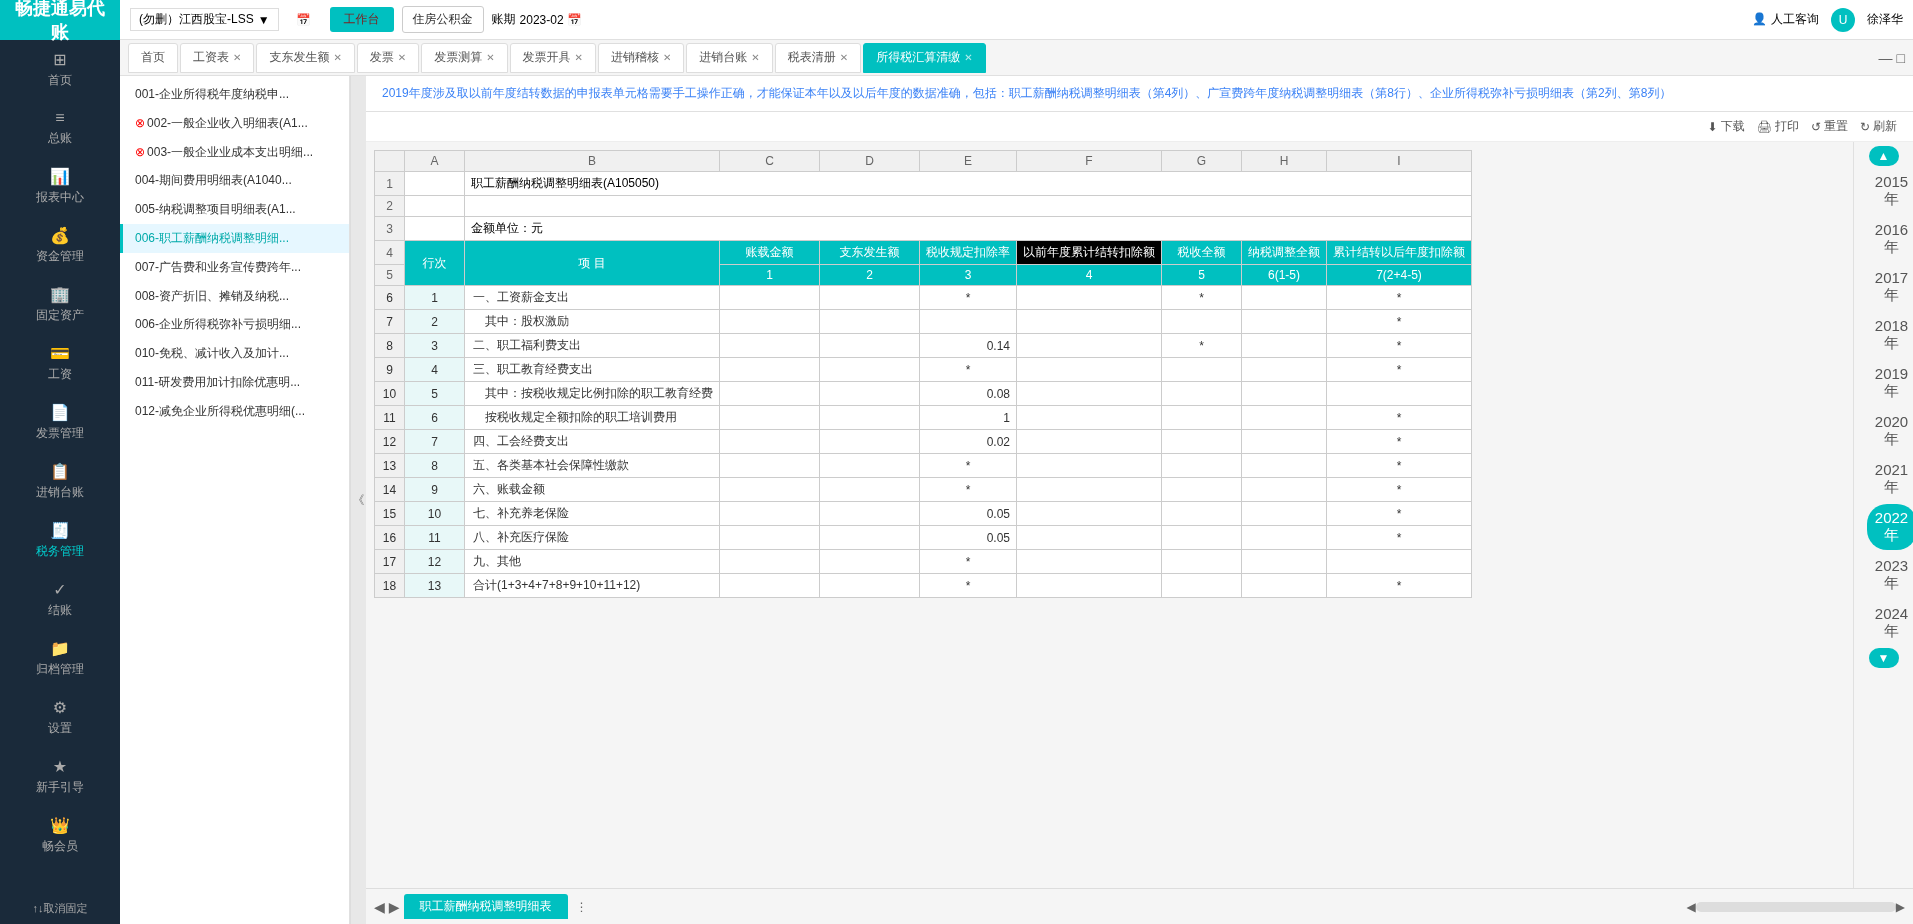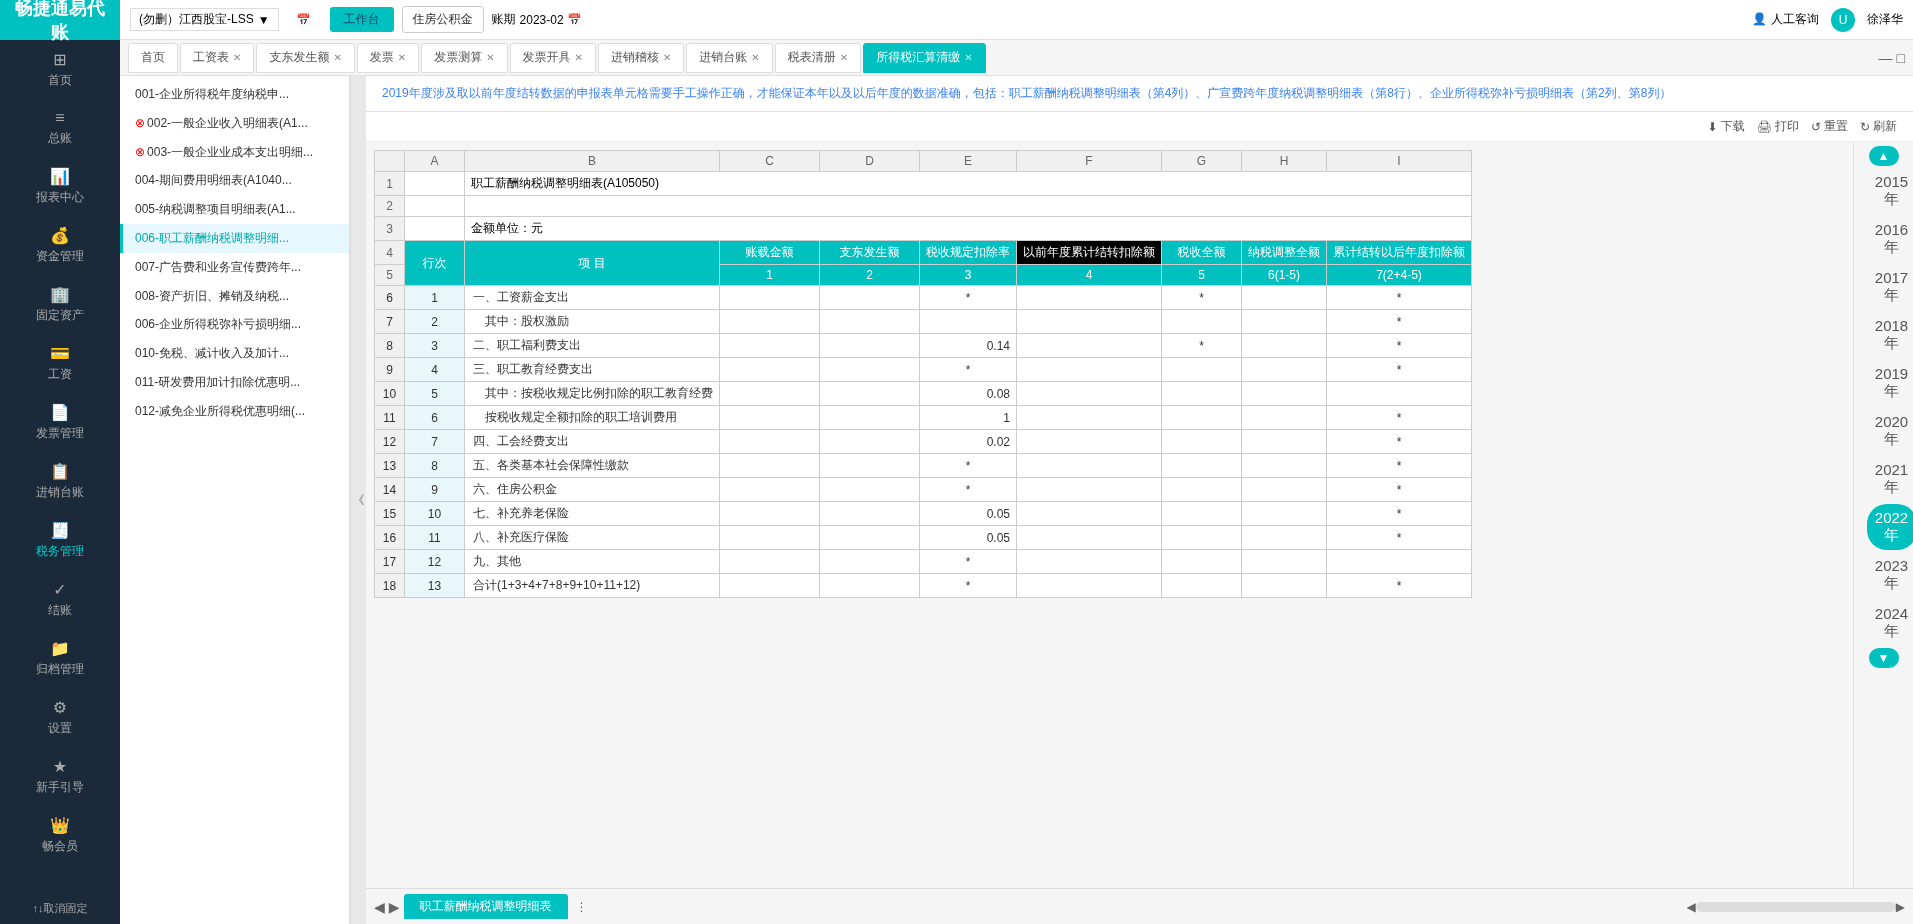--- a/index.html
+++ b/index.html
@@ -12,21 +12,21 @@
     .sidebar-item:hover, .sidebar-item.active { color: #00d0d0; }
     .sidebar-item .icon { font-size: 16px; }
     .sidebar-footer { margin-top: auto; padding: 8px; font-size: 11px; color: #aaa; text-align: center; cursor: pointer; }
 
     
     .main { flex: 1; display: flex; flex-direction: column; height: 924px; overflow: hidden; }
 
     
     .topbar { height: 40px; background: #fff; display: flex; align-items: center; padding: 0 10px; border-bottom: 1px solid #e0e0e0; gap: 8px; }
     .topbar-company { display: flex; align-items: center; gap: 4px; border: 1px solid #ddd; border-radius: 0; padding: 2px 8px; font-size: 12px; cursor: pointer; }
-    .topbar-btn { background: #00c0c0; color: #0c4a6e; border: none; border-radius: 3px; padding: 4px 14px; cursor: pointer; font-size: 12px; }
+    .topbar-btn { background: #00c0c0; color: #7f1d1d; border: none; border-radius: 3px; padding: 4px 14px; cursor: pointer; font-size: 12px; }
     .topbar-btn-outline { background: #fff; color: #333; border: 1px solid #ccc; border-radius: 3px; padding: 4px 10px; cursor: pointer; font-size: 12px; }
     .topbar-period { display: flex; align-items: center; gap: 4px; font-size: 12px; }
     .topbar-right { margin-left: auto; display: flex; align-items: center; gap: 12px; font-size: 12px; }
 
     
     .tabbar { height: 36px; background: #f5f5f5; display: flex; align-items: center; padding: 0 8px; gap: 2px; border-bottom: 1px solid #e0e0e0; overflow: hidden; }
     .tab { display: flex; align-items: center; gap: 4px; padding: 0 12px; height: 30px; border: 1px solid #ddd; border-radius: 3px 3px 0 0; background: #fff; cursor: pointer; font-size: 12px; color: #555; white-space: nowrap; }
     .tab.active { background: #00c0c0; color: #fff; border-color: #00c0c0; }
     .tab .close-icon { font-size: 10px; cursor: pointer; opacity: 0.7; }
     .tab-actions { margin-left: auto; display: flex; gap: 4px; }
@@ -425,21 +425,21 @@
                 <td></td>
                 <td class="asterisk">*</td>
                 <td></td>
                 <td></td>
                 <td></td>
                 <td class="asterisk">*</td>
               </tr>
               <tr class="data-row">
                 <td class="row-num">14</td>
                 <td class="seq-col">9</td>
-                <td class="item-col">六、住房公积金</td>
+                <td class="item-col">六、账载金额</td>
                 <td></td>
                 <td></td>
                 <td class="asterisk">*</td>
                 <td></td>
                 <td></td>
                 <td></td>
                 <td class="asterisk">*</td>
               </tr>
               <tr class="data-row">
                 <td class="row-num">15</td>

